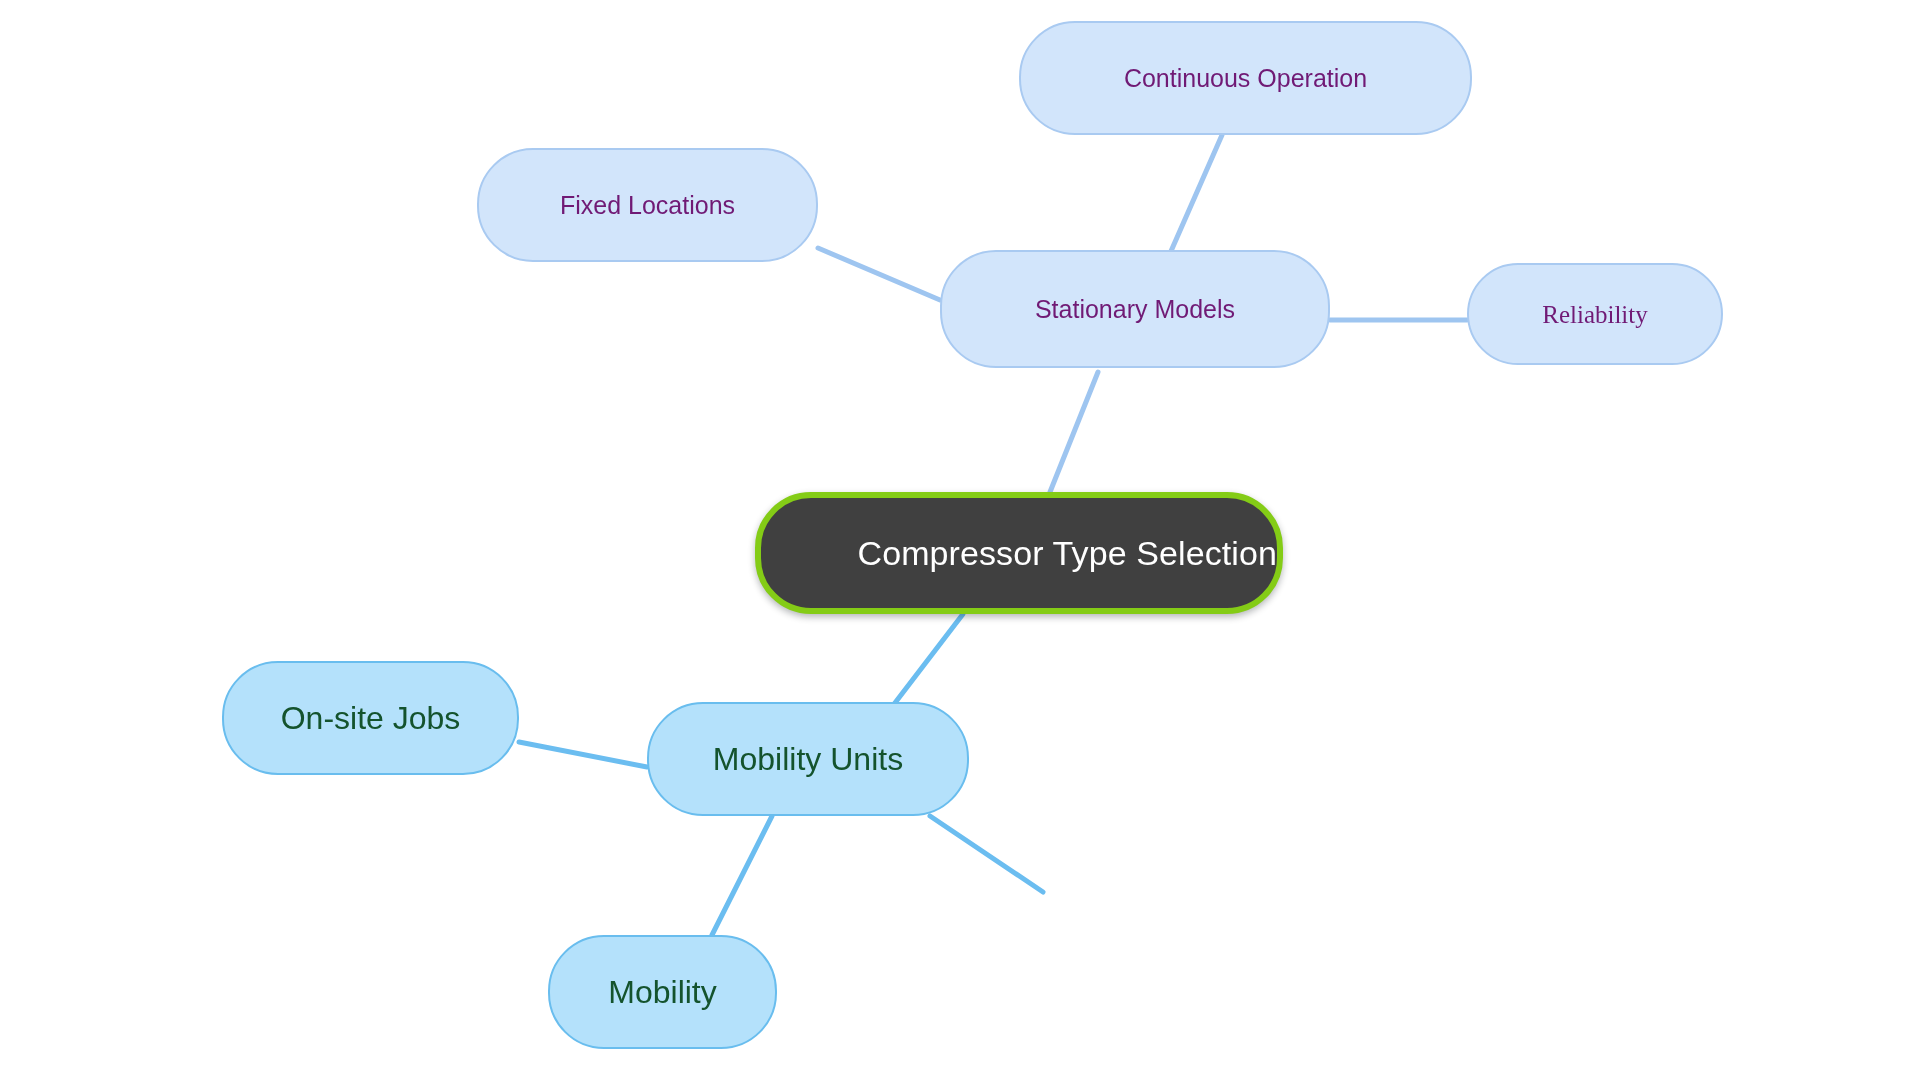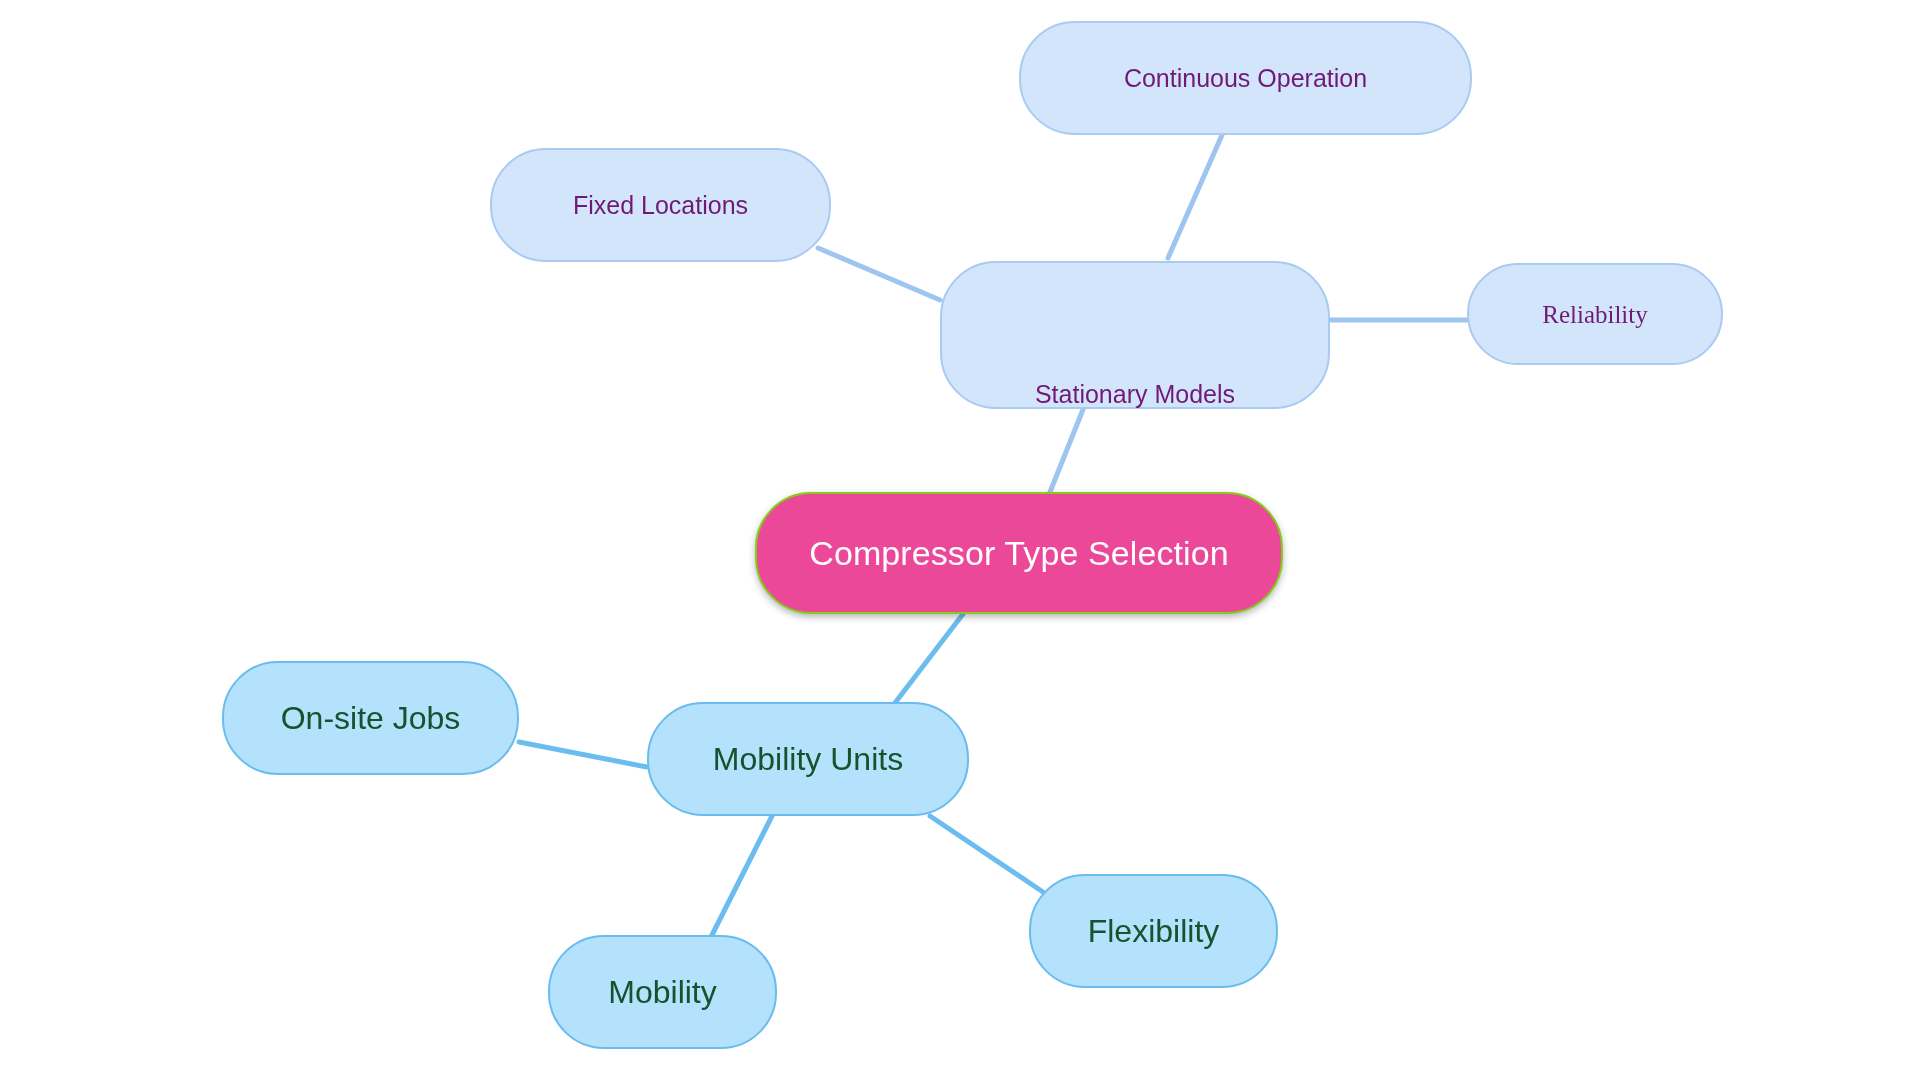--- a/index.html
+++ b/index.html
@@ -34,24 +34,25 @@
     white-space: nowrap;
     z-index: 2;
   }
   .node-label {
     display: block;
     line-height: 1;
   }
 
   
   .node-root {
-    background: #ec4899;
-    border: 2px solid #84cc16;
+    background: #404040;
+    border: 6px solid #84cc16;
     border-radius: 56px;
     box-shadow: 0 3px 7px rgba(10, 16, 24, 0.30);
+    justify-content: flex-end;
   }
   .node-root .node-label {
     color: #ffffff;
     font-size: 34px;
     letter-spacing: 0.1px;
   }
 
   
   .node-pale {
     background: #d2e5fb;
@@ -87,39 +88,36 @@
       <line x1="963" y1="614" x2="888" y2="712" stroke="#6bbdf0" stroke-width="5" stroke-linecap="round"></line>
       <line x1="647" y1="767" x2="519" y2="742" stroke="#6bbdf0" stroke-width="5" stroke-linecap="round"></line>
       <line x1="772" y1="816" x2="712" y2="935" stroke="#6bbdf0" stroke-width="5" stroke-linecap="round"></line>
       <line x1="930" y1="816" x2="1043" y2="892" stroke="#6bbdf0" stroke-width="5" stroke-linecap="round"></line>
     </svg>
 
   <div class="node node-root" id="node-root" style="left: 755px; top: 492px; width: 528px; height: 122px;">
     <span class="node-label">Compressor Type Selection</span>
   </div>
 
-  <div class="node node-pale" id="node-stationary-models" style="left: 940px; top: 261px; width: 390px; height: 148px; align-items: flex-end;">
+  <div class="node node-pale" id="node-stationary-models" style="left: 940px; top: 250px; width: 390px; height: 118px;">
     <span class="node-label">Stationary Models</span>
   </div>
   <div class="node node-pale" id="node-continuous-operation" style="left: 1019px; top: 21px; width: 453px; height: 114px;">
     <span class="node-label">Continuous Operation</span>
   </div>
-  <div class="node node-pale" id="node-fixed-locations" style="left: 490px; top: 148px; width: 341px; height: 114px;">
+  <div class="node node-pale" id="node-fixed-locations" style="left: 477px; top: 148px; width: 341px; height: 114px;">
     <span class="node-label">Fixed Locations</span>
   </div>
   <div class="node node-pale" id="node-reliability" style="left: 1467px; top: 263px; width: 256px; height: 102px; font-family: Liberation Serif, serif;">
     <span class="node-label">Reliability</span>
   </div>
 
   <div class="node node-sky" id="node-portable-units" style="left: 647px; top: 702px; width: 322px; height: 114px;">
     <span class="node-label">Mobility Units</span>
   </div>
   <div class="node node-sky" id="node-on-site-jobs" style="left: 222px; top: 661px; width: 297px; height: 114px;">
     <span class="node-label">On-site Jobs</span>
   </div>
   <div class="node node-sky" id="node-mobility" style="left: 548px; top: 935px; width: 229px; height: 114px; justify-content: center;">
     <span class="node-label">Mobility</span>
   </div>
-  <div class="node node-sky" id="node-flexibility" style="left: 1029px; top: 874px; width: 249px; height: 114px;">
-    <span class="node-label">Flexibility</span>
-  </div>
 
 </div>
 
 </body></html>

